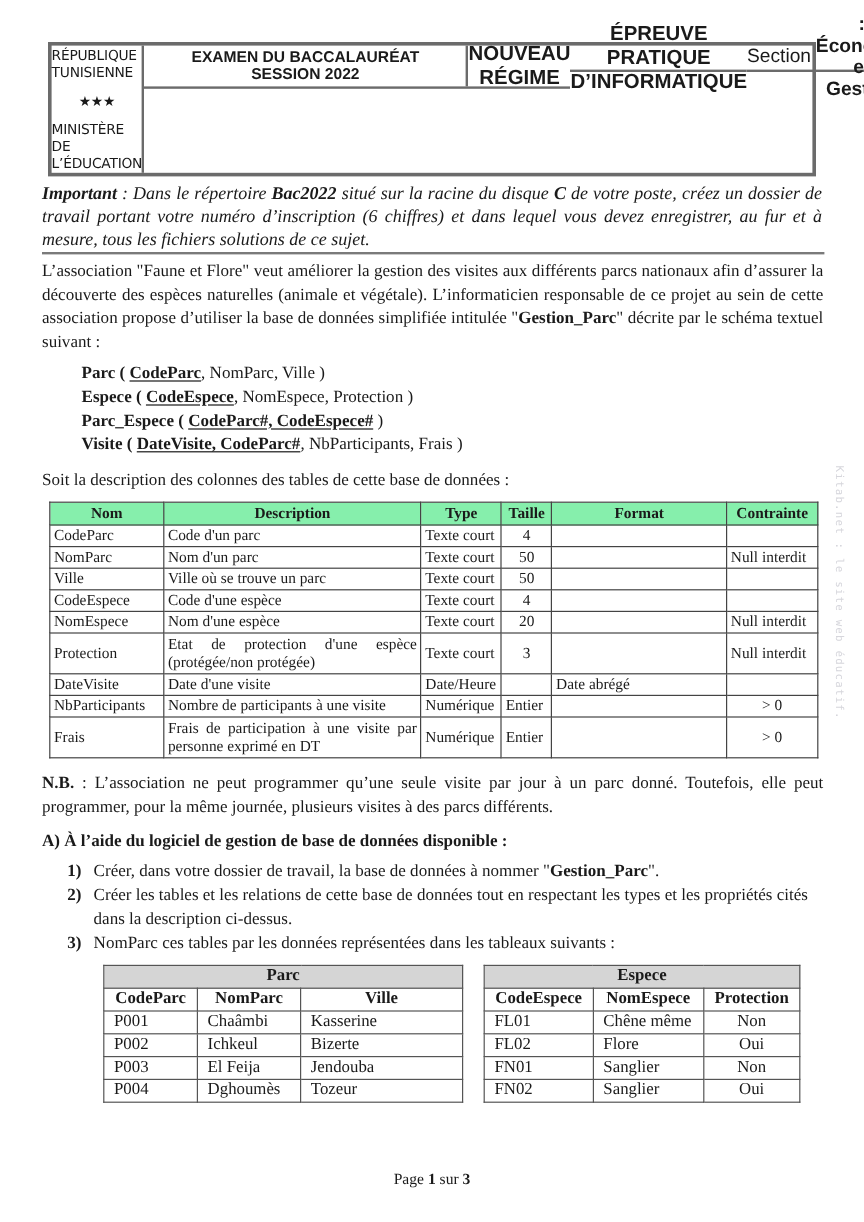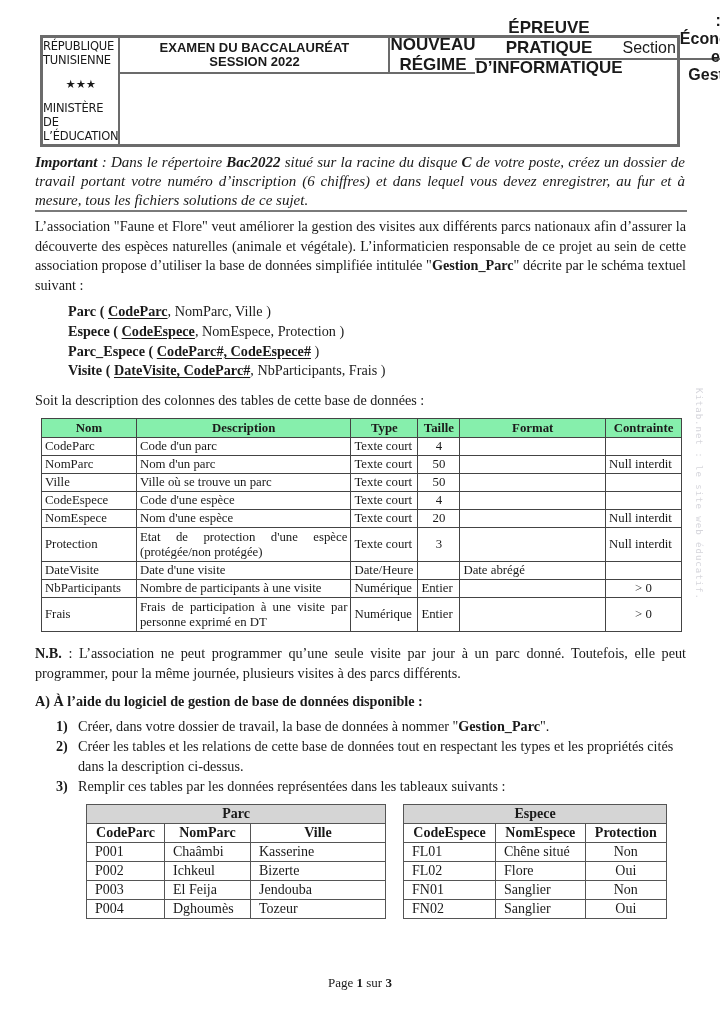--- a/index.html
+++ b/index.html
@@ -232,21 +232,21 @@
     <div class="step">
       <span class="num">1)</span>
       <span class="txt"><span>Créer, dans votre dossier de travail, la base de données à nommer "</span><b>Gestion_Parc</b><span>".</span></span>
     </div>
     <div class="step">
       <span class="num">2)</span>
       <span class="txt"><span>Créer les tables et les relations de cette base de données tout en respectant les types et les propriétés cités dans la description ci-dessus.</span><b></b><span></span></span>
     </div>
     <div class="step">
       <span class="num">3)</span>
-      <span class="txt"><span>Remplir ces tables par les données représentées dans les tableaux suivants :</span><b></b><span></span></span>
+      <span class="txt"><span>NomParc ces tables par les données représentées dans les tableaux suivants :</span><b></b><span></span></span>
     </div>
   </div>
 
 <table class="dt parc">
   <colgroup>
       <col style="width:78px">
       <col style="width:86px">
       <col>
     </colgroup>
   <thead>
@@ -290,21 +290,21 @@
       </tr>
     <tr id="espece-head">
         <th>CodeEspece</th>
         <th>NomEspece</th>
         <th>Protection</th>
       </tr>
   </thead>
   <tbody id="espece-body">
       <tr>
         <td class="">FL01</td>
-        <td class="">Chêne situé</td>
+        <td class="">Chêne même</td>
         <td class="c">Non</td>
       </tr>
       <tr>
         <td class="">FL02</td>
         <td class="">Flore</td>
         <td class="c">Oui</td>
       </tr>
       <tr>
         <td class="">FN01</td>
         <td class="">Sanglier</td>

